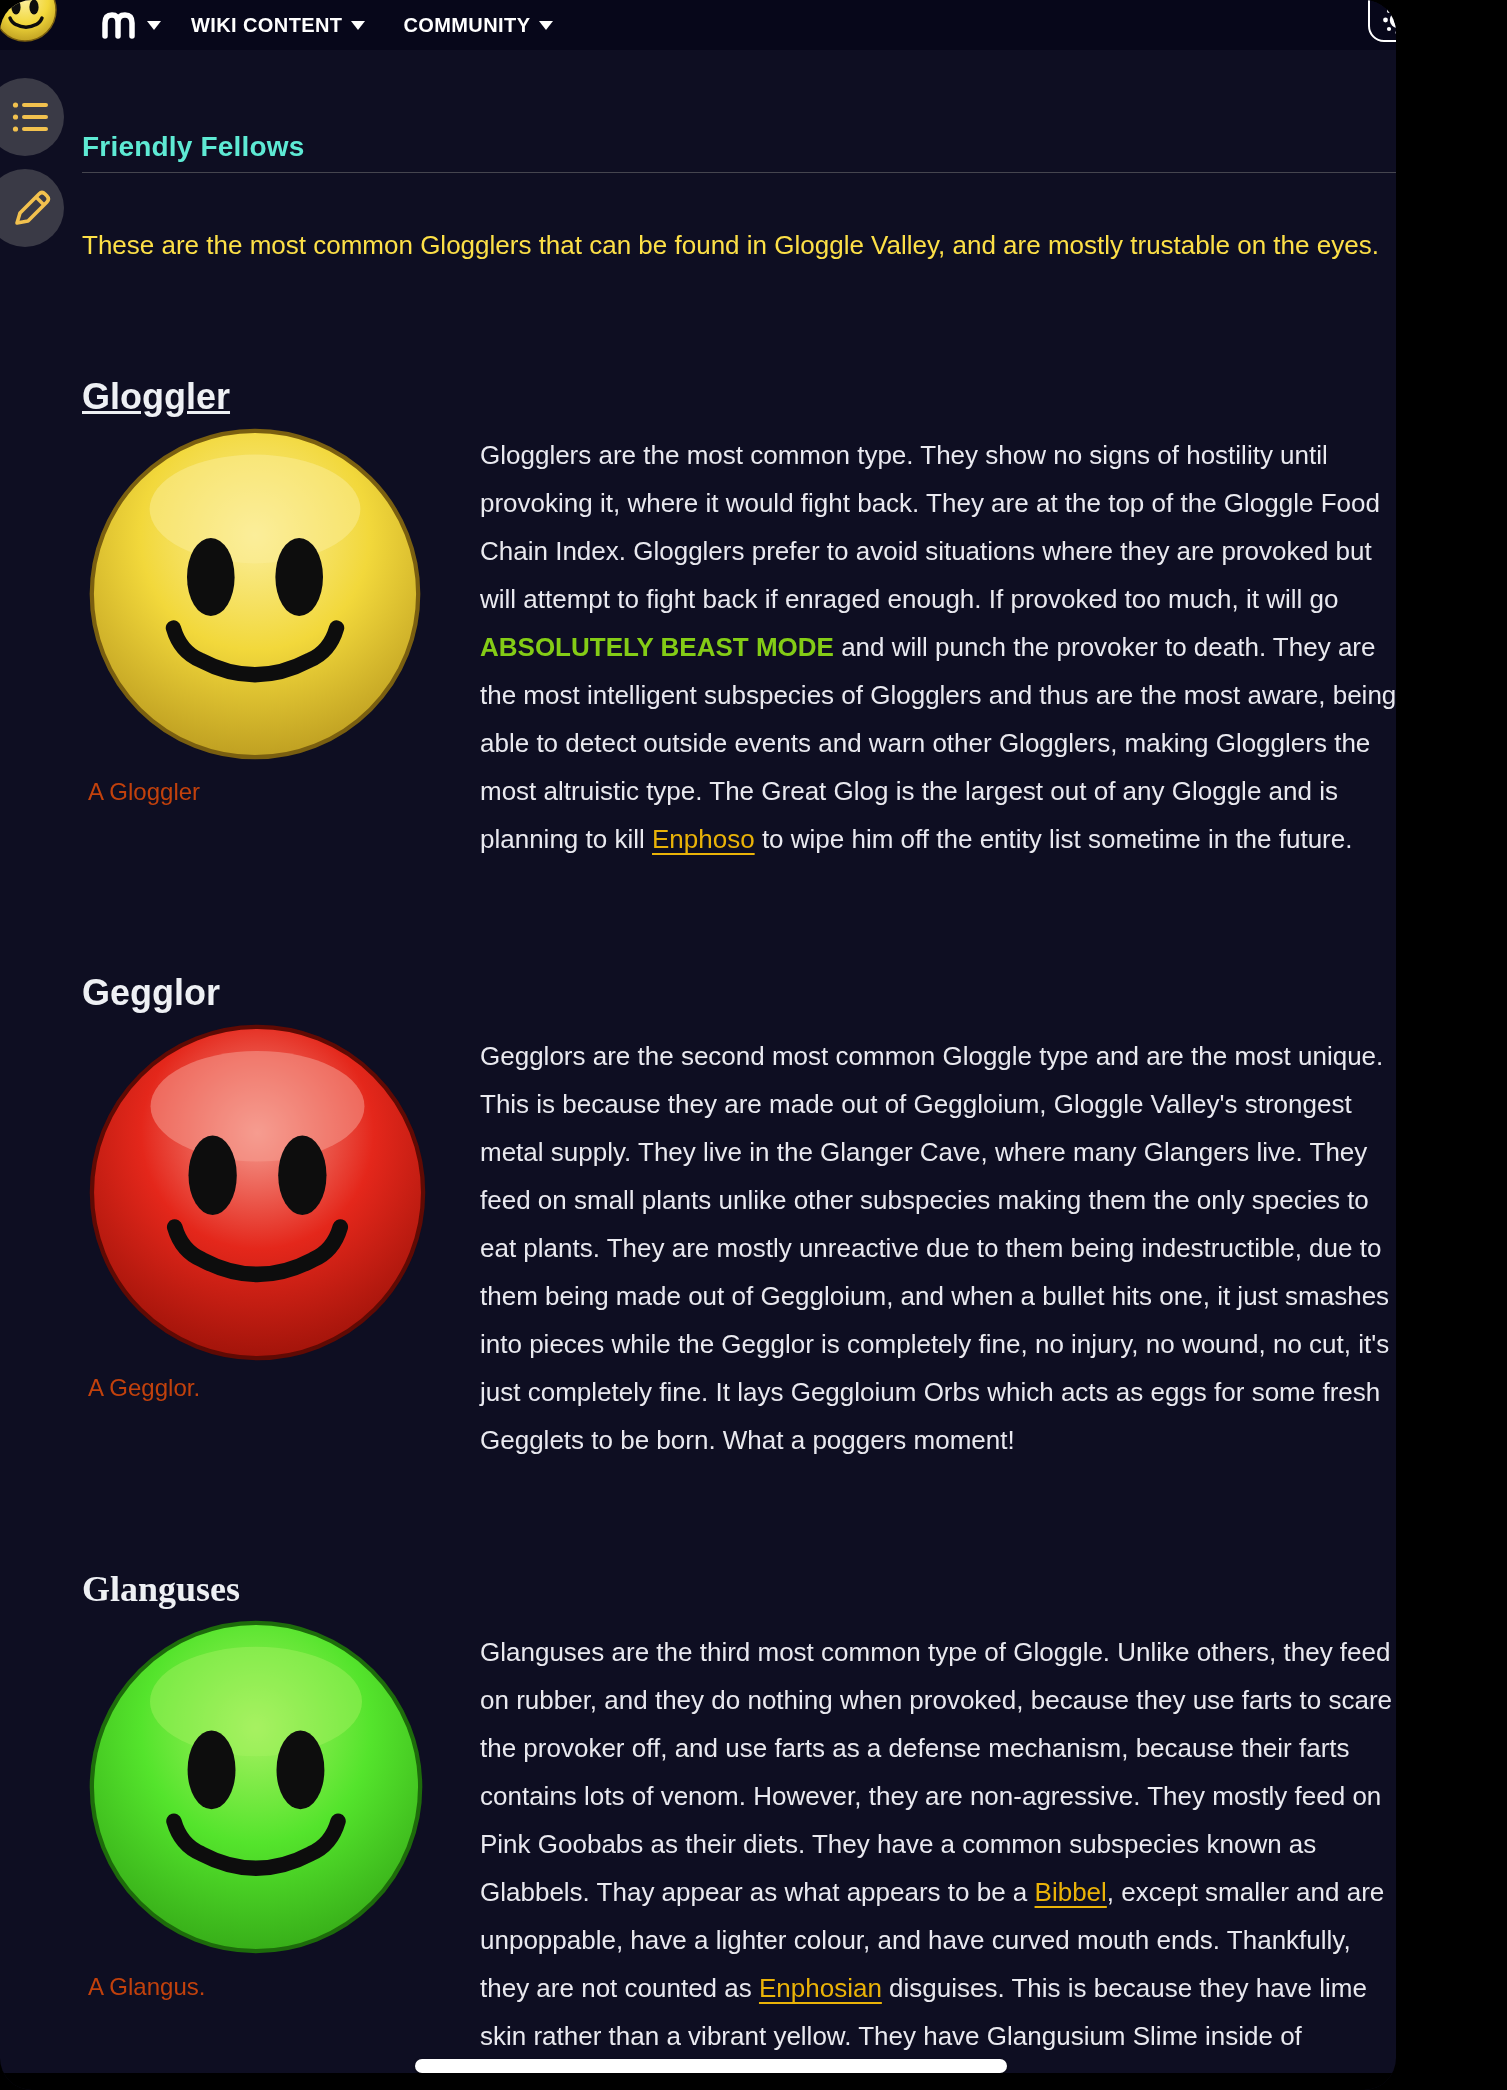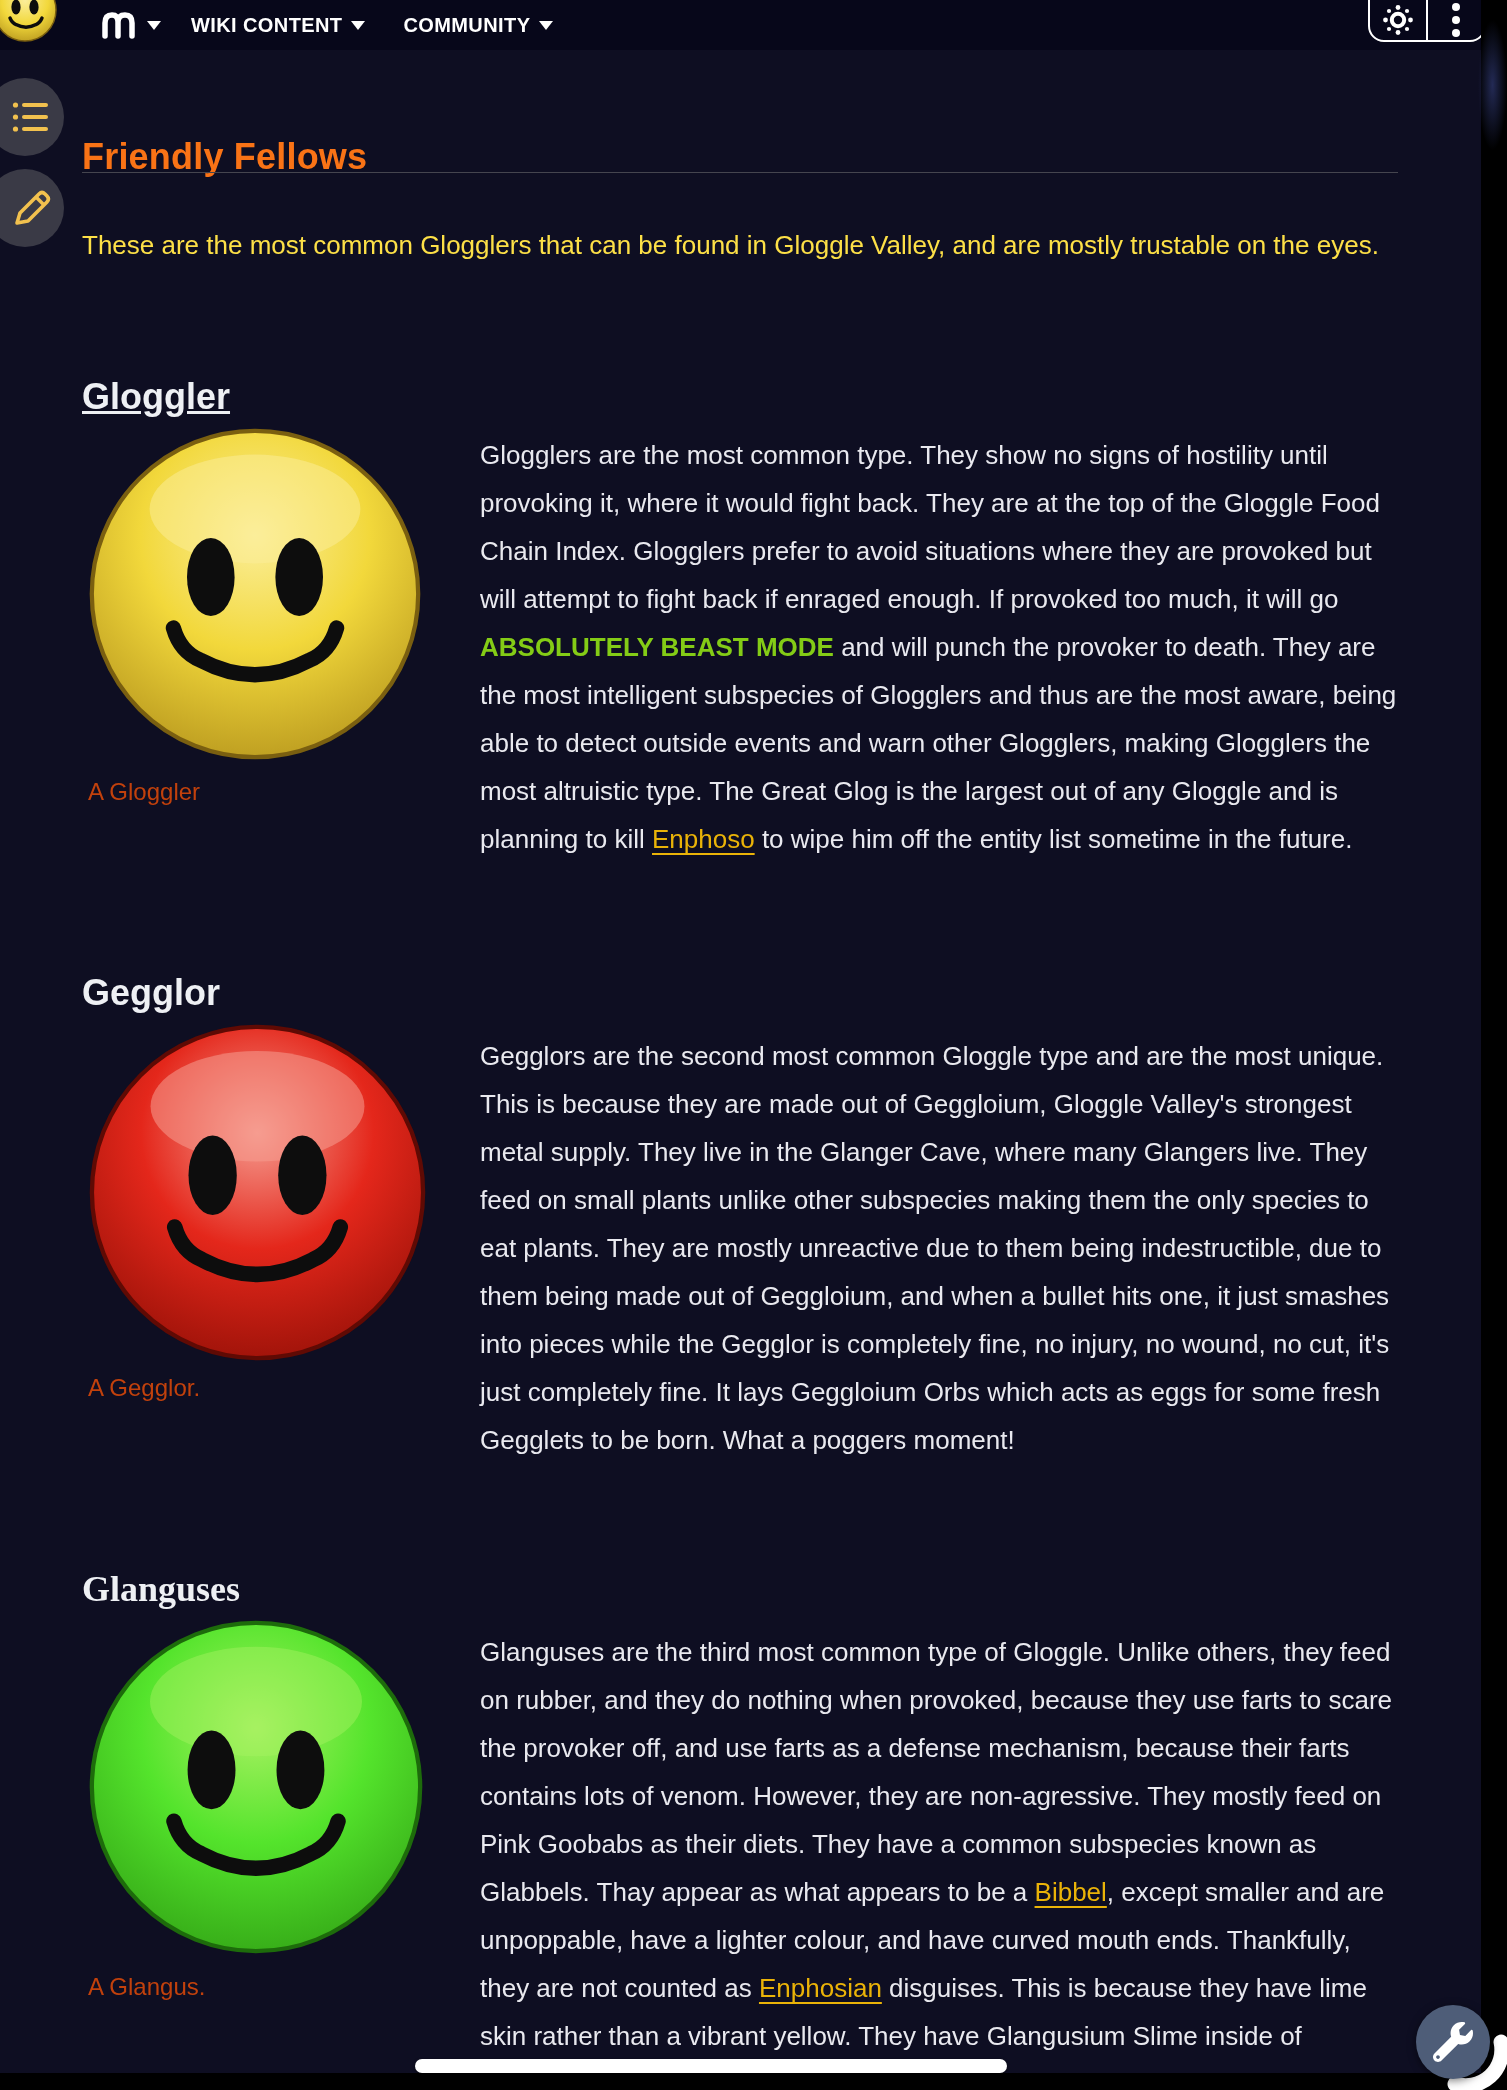--- a/index.html
+++ b/index.html
@@ -1,33 +1,33 @@
 <!DOCTYPE html>
 <html><head>
 <meta charset="utf-8">
 <style>
   html,body{margin:0;padding:0;background:#000;}
-  #screen{position:relative;width:1507px;height:2090px;overflow:hidden;
-    background:#0e0e22;font-family:"Liberation Sans",sans-serif;color:#e9e9ef;}
+  #screen{position:relative;width:1396px;height:2090px;overflow:hidden;
+    background:#0e0e22;font-family:"Liberation Sans",sans-serif;color:#e9e9ef;border-radius:32px;}
   
   .topbar{position:absolute;left:0;top:0;width:1507px;height:50px;background:#07071a;z-index:10;}
   .nav{position:absolute;left:100px;top:0;height:50px;display:flex;align-items:center;z-index:12;}
   .navlabel{font-size:20px;font-weight:700;color:#fff;letter-spacing:.4px;white-space:nowrap;}
   .caret{width:0;height:0;border-left:7px solid transparent;border-right:7px solid transparent;border-top:9px solid #fff;margin-left:9px;}
   .navgroup{display:flex;align-items:center;margin-right:38px;cursor:pointer;}
   .logo-smiley{position:absolute;left:-6px;top:-20px;z-index:13;}
   .tb-actions{position:absolute;left:1368px;top:-16px;width:114px;height:54px;border:2.5px solid #fff;
     border-radius:16px;display:flex;z-index:13;background:transparent;}
   .tb-cell{flex:1;display:flex;align-items:center;justify-content:center;padding-top:14px;cursor:pointer;}
   .tb-cell:first-child{border-right:2.5px solid #fff;}
   
   .side-circle{position:absolute;left:-14px;width:78px;height:78px;border-radius:50%;background:#3a3a46;
     display:flex;align-items:center;justify-content:center;z-index:9;cursor:pointer;}
   
-  .title{position:absolute;left:82px;top:112px;font-size:36px;font-weight:700;color:#f97316;letter-spacing:.2px;}
+  .title{position:absolute;left:82px;top:112px;font-size:28px;font-weight:700;color:#5eead4;letter-spacing:.2px;}
   .divider{position:absolute;left:82px;top:172px;width:1316px;height:1px;background:#45454f;}
   .intro{position:absolute;left:82px;top:194px;width:1330px;font-size:26px;line-height:50px;color:#fde047;}
   .h2{position:absolute;left:82px;font-size:36px;font-weight:700;color:#eef0f4;}
   .para{position:absolute;left:480px;width:918px;font-size:26px;line-height:48px;color:#e9e9ef;}
   .para strong{font-weight:700;color:#84cc16;}
   .wlink{color:#eab308;text-decoration:underline;text-underline-offset:5px;cursor:pointer;}
   .caption{position:absolute;left:88px;font-size:24px;color:#c2410c;}
   .smiley{position:absolute;left:85px;}
   
   .right-strip{position:absolute;left:1481px;top:0;width:26px;height:2090px;background:#000;z-index:20;}

